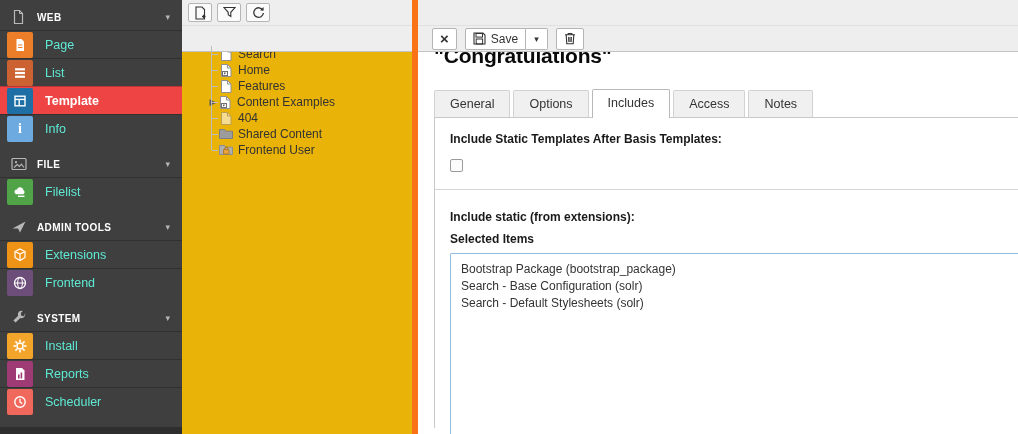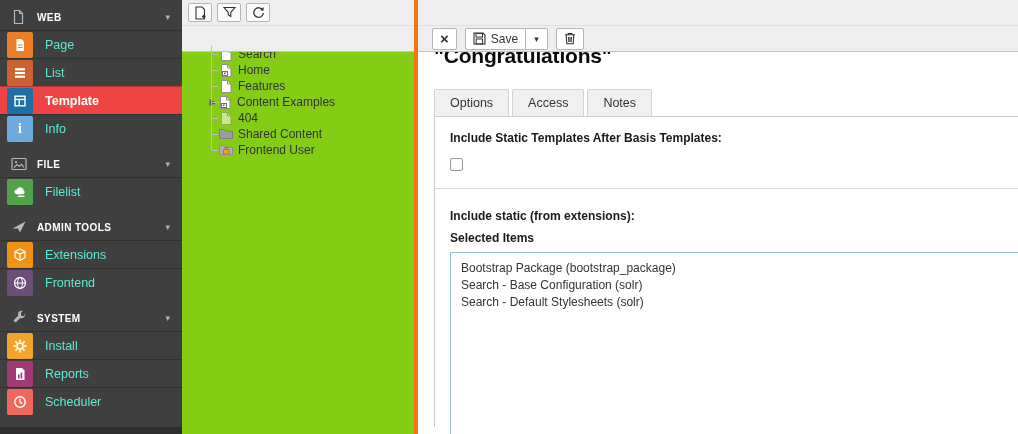--- a/index.html
+++ b/index.html
@@ -32,21 +32,21 @@
   .btn { height:22px; background:#fff; border:1px solid #b5b5b5; border-radius:2px; display:inline-flex; align-items:center; justify-content:center; padding:0 7px; cursor:pointer; color:#333; font-size:12px; }
   .btn-group { display:inline-flex; margin-left:8px;justify-content:space-between; }
   .btn-group .btn { border-radius:2px 0 0 2px; }
   .btn-group .btn.caret-seg { border-left:none; border-radius:0 2px 2px 0; padding:0 8px; }
   .btn .blabel { margin-left:5px; }
   .btn.trash { margin-left:8px; }
   .xglyph { font-size:15px; font-weight:bold; line-height:1; }
   .caret-glyph { font-size:9px; color:#333; }
 
   
-  .treepanel { position:absolute; left:182px; top:0; width:236px; height:100%; background:#84cc16; border-right:4px solid #f97316; }
+  .treepanel { position:absolute; left:182px; top:0; width:236px; height:100%; background:#eab308; border-right:6px solid #f97316; }
   .tree-body { padding-top:14px; }
   .trow { height:16px; display:flex; align-items:center; font-size:12px; color:#333; cursor:pointer; white-space:nowrap; }
   .trow .ticon { display:inline-flex; width:14px; justify-content:center; margin-right:5px; flex:none; }
   .trow.root { padding-left:17px; }
   .trow.l1 { padding-left:6px; }
   .trow.l1.selected { background:#dcdcdc; box-shadow:inset 0 -1px 0 #c6c6c6, inset 0 1px 0 #c6c6c6; }
   .caret-down { font-size:9px; color:#555; width:12px; text-align:center; flex:none; }
   .caret-right { font-size:9px; color:#555; width:10px; text-align:center; flex:none; margin-left:-11px; }
   .trow.l2 { padding-left:24px; }
   .twig { width:13px; height:16px; position:relative; flex:none; }
@@ -404,21 +404,23 @@
                 <line x1="7.4" y1="5" x2="7.2" y2="10"></line>
               </g>
             </svg>
         </span>
       </div>
     </div>
 
     <h1 class="page-title">Edit Template "Introduction Package" on page "Congratulations"</h1>
 
     <div class="tabs">
+      <span class="tab">General</span>
       <span class="tab">Options</span>
+      <span class="tab active">Includes</span>
       <span class="tab">Access</span>
       <span class="tab">Notes</span>
     </div>
 
     <div class="tab-panel">
       <div class="form-section">
         <div class="form-label">Include Static Templates After Basis Templates:</div>
         <span class="checkbox"></span>
       </div>
 

